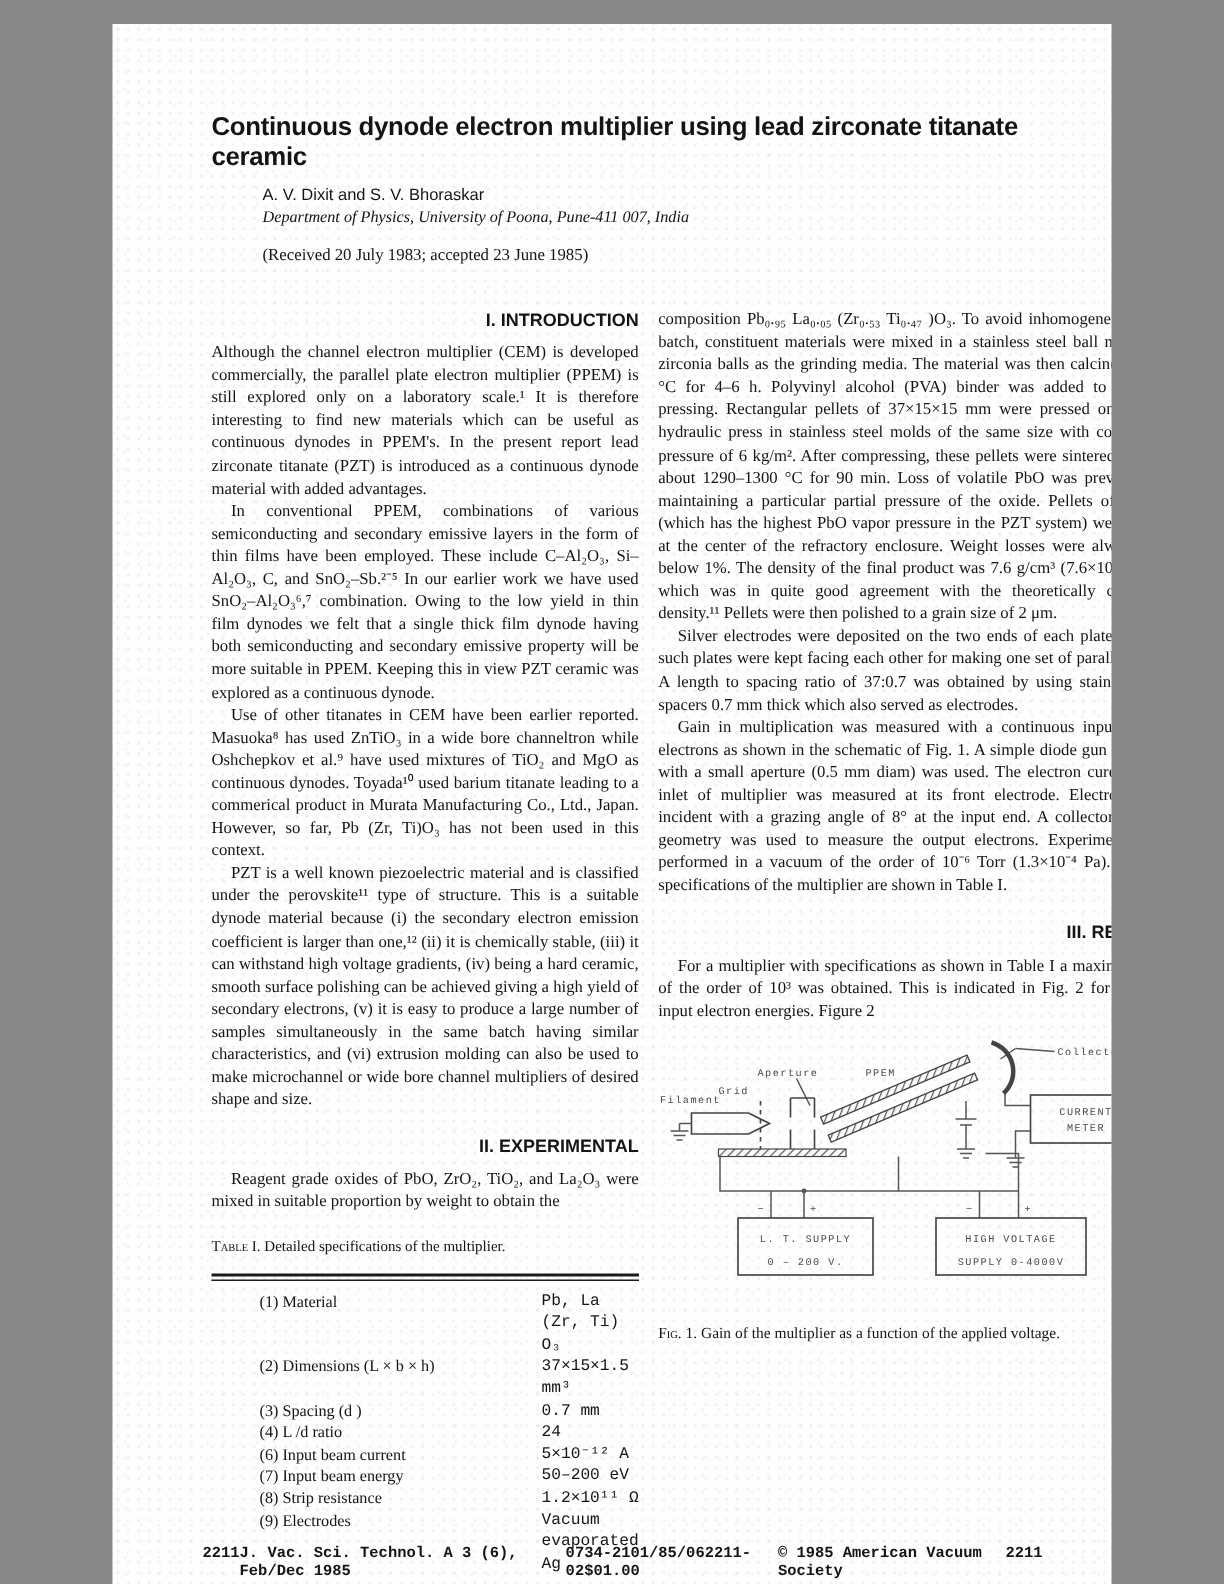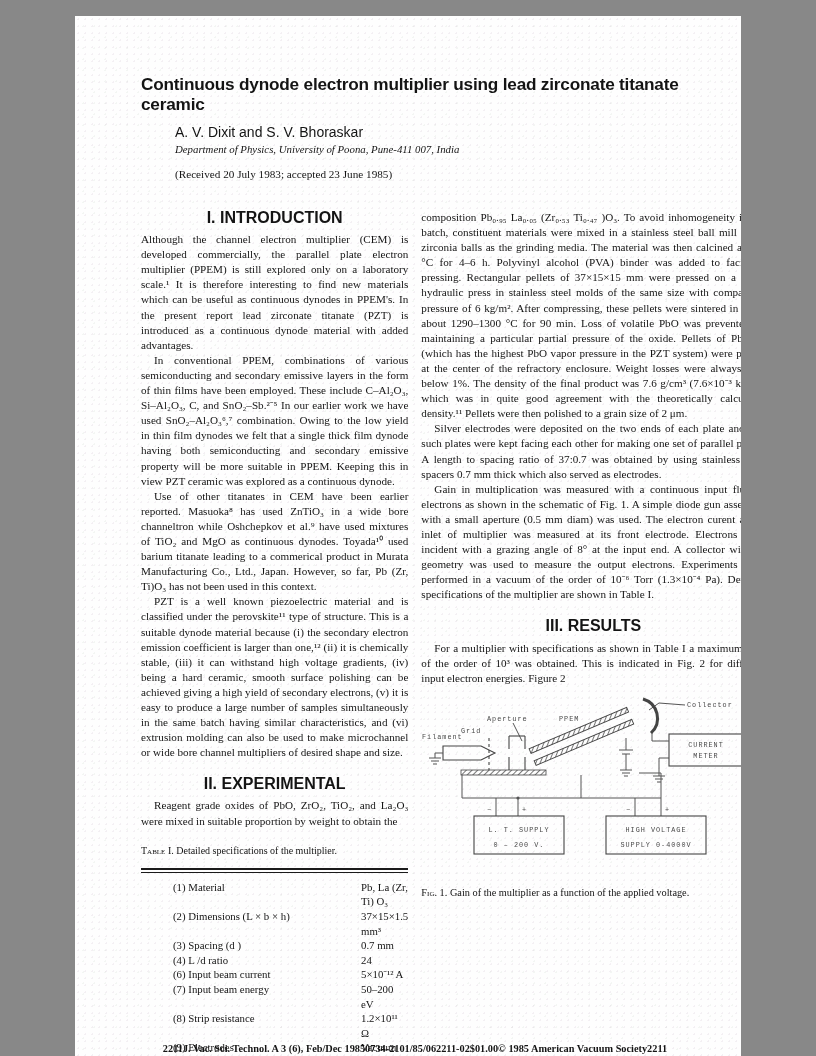--- a/index.html
+++ b/index.html
@@ -8,51 +8,51 @@
     background-color:#fefefe;
     background-image: radial-gradient(rgba(190,168,190,0.16) 1px, transparent 1px),
                       radial-gradient(rgba(168,190,168,0.12) 1px, transparent 1px);
     background-size: 7px 7px, 11px 11px;
     background-position: 0 0, 3px 5px;
     color:#141414; overflow:hidden;
     font-family:"Liberation Serif", serif;
   }
   .header { padding:58px 48px 0 66px; }
   .title { font-family:"Liberation Sans", sans-serif; font-weight:bold; font-size:17.2px; line-height:20px; letter-spacing:-0.2px; }
-  .authors { margin:10px 0 0 34px; font-family:"Liberation Sans", sans-serif; font-size:14px; }
+  .authors { margin:10px 0 0 34px; font-family:"Liberation Sans", sans-serif; font-size:11px; }
   .affiliation { margin:3px 0 0 34px; font-style:italic; font-size:10.8px; }
   .received { margin:13px 0 0 34px; font-size:11.2px; }
 
   .columns { display:flex; gap:13px; padding-left:66px; margin-top:30px; }
   .col { width:344px; font-size:11.15px; line-height:15.1px; text-align:justify; }
-  .sec-heading { font-family:"Liberation Sans", sans-serif; font-weight:bold; font-size:16px; margin:0 0 7px 0; text-align:center; }
+  .sec-heading { font-family:"Liberation Sans", sans-serif; font-weight:bold; font-size:12px; margin:0 0 7px 0; text-align:right; }
   .sec-heading.later { margin-top:16px; }
   .col p { margin:0; }
   .col p.indent { text-indent:13px; }
 
   .table-block { margin-top:14px; }
   .table-caption { font-size:10px; text-align:left; margin-bottom:10px; }
   .smallcaps { font-variant:small-caps; }
   .rule-double { height:2px; border-top:2px solid #1b1b1b; border-bottom:1px solid #1b1b1b; }
   .spec-rows { padding:7px 0 18px 0; }
   .spec-row { display:flex; font-size:10.8px; line-height:14.6px; text-align:left; }
   .spec-label { width:188px;padding-left:32px; }
   .spec-label-cont { display:block; padding-left:14px; }
-  .spec-value { flex:1; }
+  .spec-value { flex:1;font-family:Liberation Mono, monospace; }
 
   .figure-block { margin-top:10px; }
   .fig-svg text { font-family:"Liberation Mono", monospace; font-size:6.8px; fill:#4a4a4a; letter-spacing:1px; }
   .fig-svg .wire { stroke:#555; stroke-width:1; fill:none; }
   .fig-svg .part { stroke:#444; stroke-width:1.1; fill:none; }
   .fig-caption { font-size:10.3px; line-height:13px; text-align:left; margin-top:8px; }
 
   .footer {
     position:absolute; left:60px; right:46px; bottom:18px;
-    display:flex; justify-content:center; align-items:baseline;
-    font-family:Liberation Serif, serif; font-weight:bold; font-size:10.3px;
+    display:flex; justify-content:flex-start; align-items:baseline;
+    font-family:Liberation Mono, monospace; font-weight:bold; font-size:10.3px;
   }
 </style>
 </head>
 <body>
 
 <div class="page">
 
   <div class="header">
     <div class="title">Continuous dynode electron multiplier using lead zirconate titanate ceramic</div>
     <div class="authors">A. V.  Dixit and S. V.  Bhoraskar</div>

